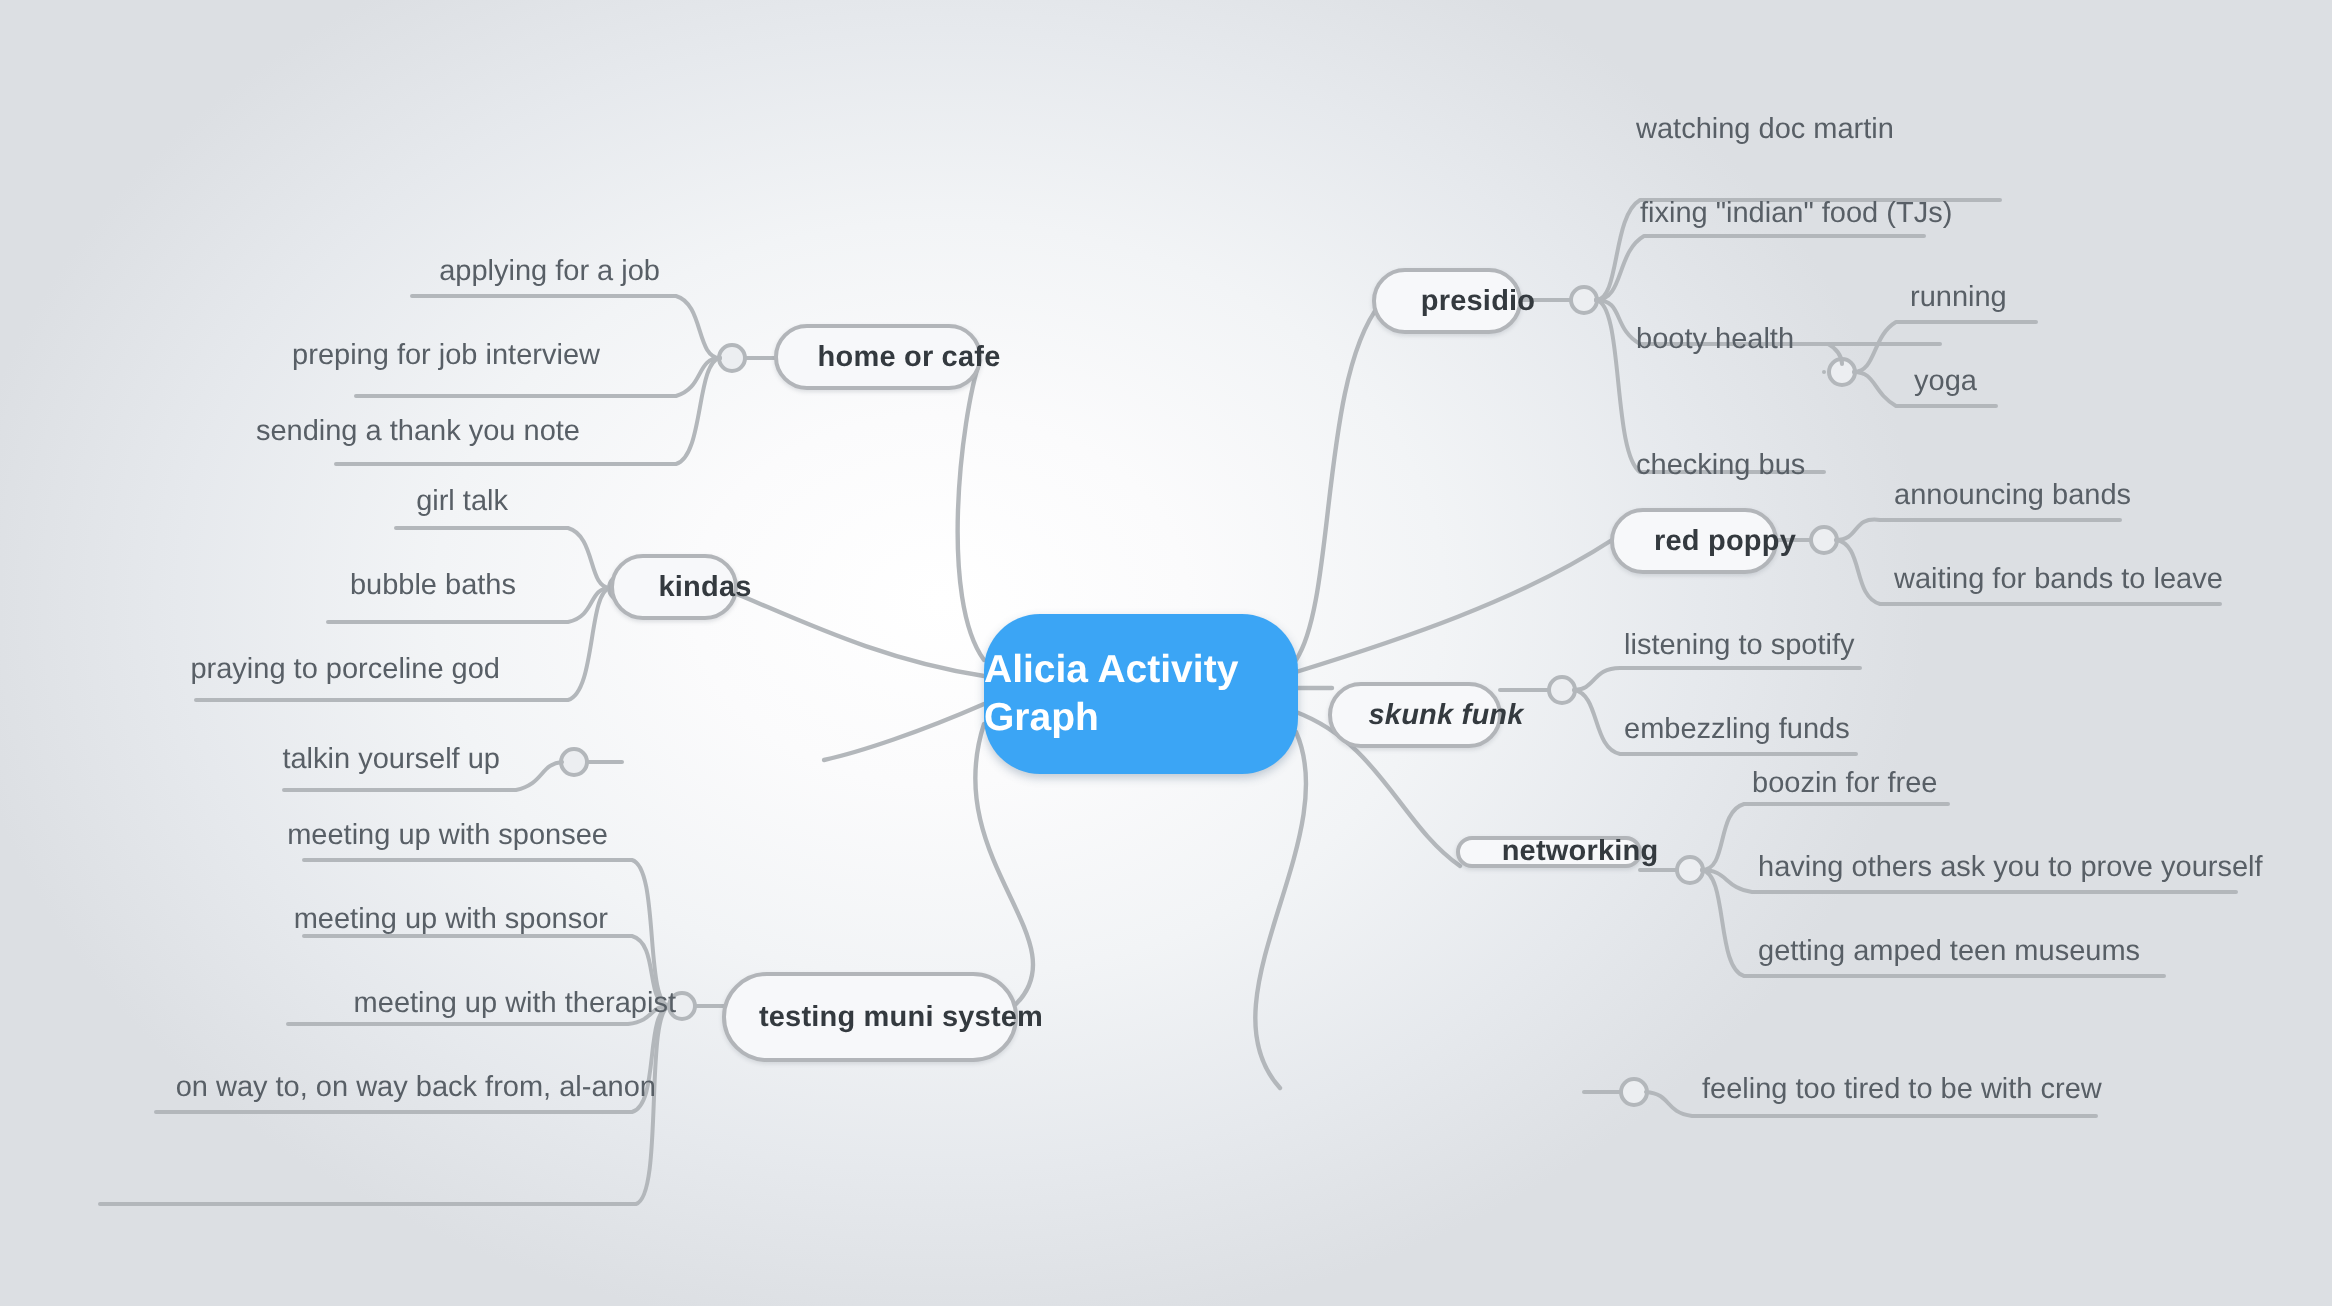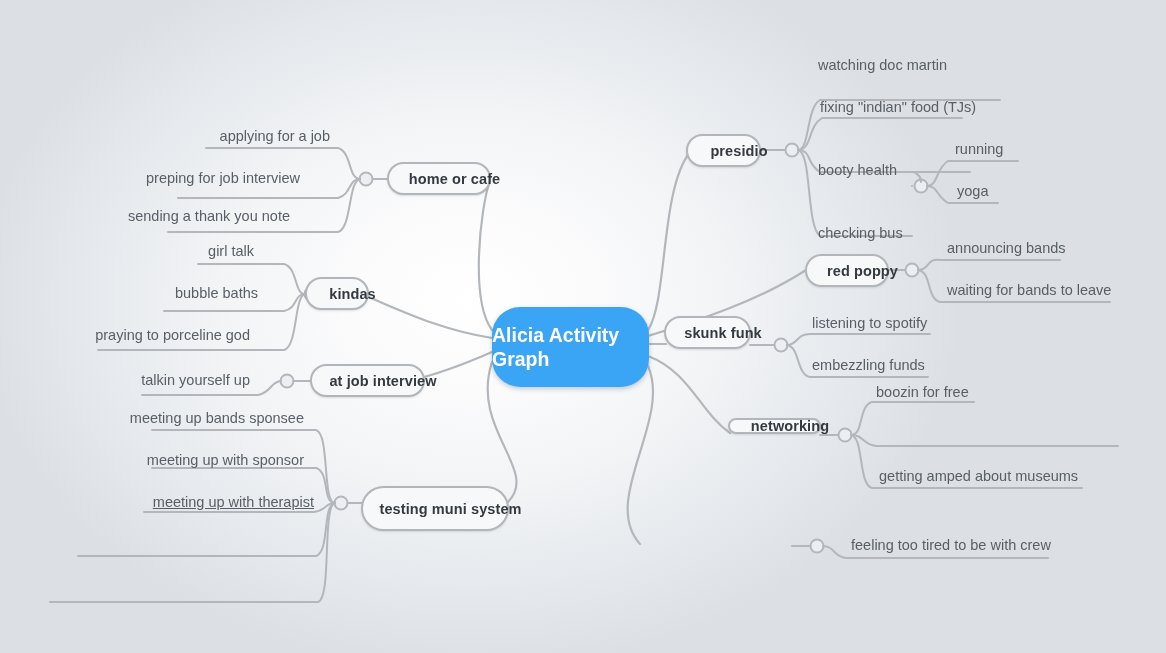--- a/index.html
+++ b/index.html
@@ -125,70 +125,69 @@
   </div>
 
   <div class="node" style="left:686px;top:134px;width:75px;height:33px;">
     <span>presidio</span>
   </div>
 
   <div class="node" style="left:805px;top:254px;width:84px;height:33px;">
     <span>red poppy</span>
   </div>
 
-  <div class="node" style="left:664px;top:316px;width:87px;height:33px;">
+  <div class="node" style="left:664px;top:341px;width:87px;height:33px;font-style:italic;">
     <span>skunk funk</span>
   </div>
 
   <div class="node" style="left:728px;top:418px;width:93px;height:16px;">
     <span>networking</span>
   </div>
 
 
   <div class="node" style="left:387px;top:162px;width:104px;height:33px;">
     <span>home or cafe</span>
   </div>
 
   <div class="node" style="left:305px;top:277px;width:64px;height:33px;">
     <span>kindas</span>
   </div>
 
-  <div class="node" style="left:310px;top:364px;width:115px;height:33px;">
-    <span>at job interview</span>
-  </div>
 
   <div class="node" style="left:361px;top:486px;width:148px;height:45px;">
     <span>testing muni system</span>
   </div>
 
   <div class="leaf r" style="left:818px;top:57px;">watching doc martin</div>
   <div class="leaf r" style="left:820px;top:99px;">fixing "indian" food (TJs)</div>
   <div class="leaf r" style="left:818px;top:162px;">booty health</div>
   <div class="leaf r" style="left:955px;top:141px;">running</div>
   <div class="leaf r" style="left:957px;top:183px;">yoga</div>
   <div class="leaf r" style="left:818px;top:225px;">checking bus</div>
 
   <div class="leaf r" style="left:947px;top:240px;">announcing bands</div>
   <div class="leaf r" style="left:947px;top:282px;">waiting for bands to leave</div>
 
   <div class="leaf r" style="left:812px;top:315px;">listening to spotify</div>
   <div class="leaf r" style="left:812px;top:357px;">embezzling funds</div>
 
   <div class="leaf r" style="left:876px;top:384px;">boozin for free</div>
-  <div class="leaf r" style="left:879px;top:468px;">getting amped about museums</div>
+  <div class="leaf r" style="left:879px;top:426px;">having others ask you to prove yourself</div>
+  <div class="leaf r" style="left:879px;top:468px;">getting amped teen museums</div>
 
   <div class="leaf r" style="left:851px;top:537px;text-align:right;">feeling too tired to be with crew</div>
 
   <div class="leaf l" style="right:836px;top:128px;">applying for a job</div>
   <div class="leaf l" style="right:866px;top:170px;">preping for job interview</div>
   <div class="leaf l" style="right:876px;top:196px;margin-top:12px;">sending a thank you note</div>
 
   <div class="leaf l" style="right:912px;top:243px;">girl talk</div>
   <div class="leaf l" style="right:908px;top:285px;">bubble baths</div>
   <div class="leaf l" style="right:916px;top:327px;">praying to porceline god</div>
 
   <div class="leaf l" style="right:916px;top:372px;">talkin yourself up</div>
 
-  <div class="leaf l" style="right:862px;top:410px;">meeting up bands sponsee</div>
+  <div class="leaf l" style="right:862px;top:410px;">meeting up with sponsee</div>
   <div class="leaf l" style="right:862px;top:452px;padding-left:48px;">meeting up with sponsor</div>
-  <div class="leaf l" style="right:852px;top:494px;text-decoration:underline;">meeting up with therapist</div>
+  <div class="leaf l" style="right:828px;top:494px;">meeting up with therapist</div>
+  <div class="leaf l" style="right:838px;top:536px;">on way to, on way back from, al-anon</div>
 
 </div>
 
 </body></html>

